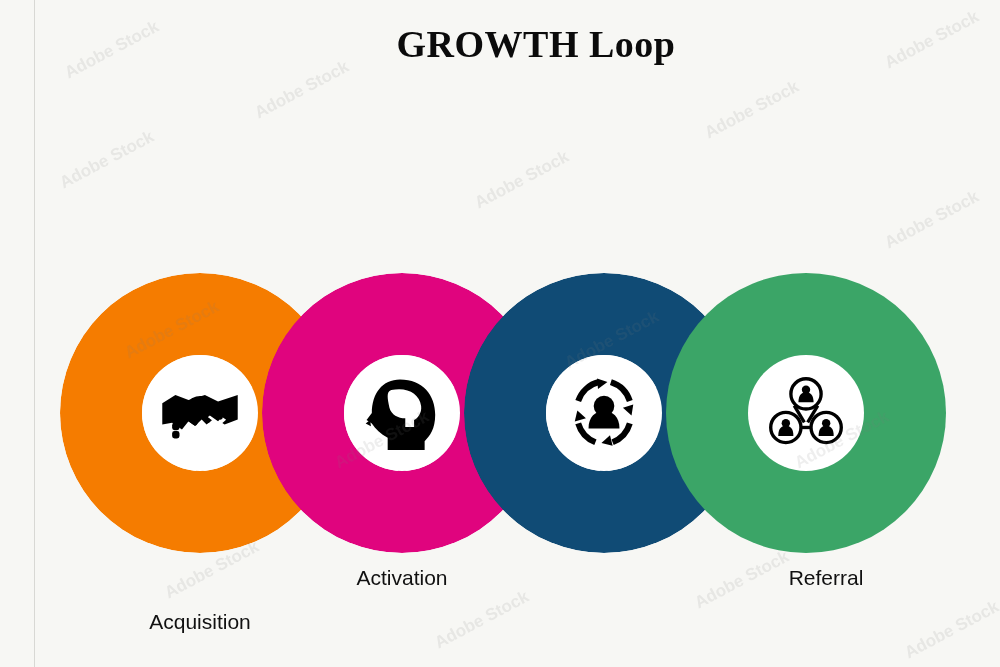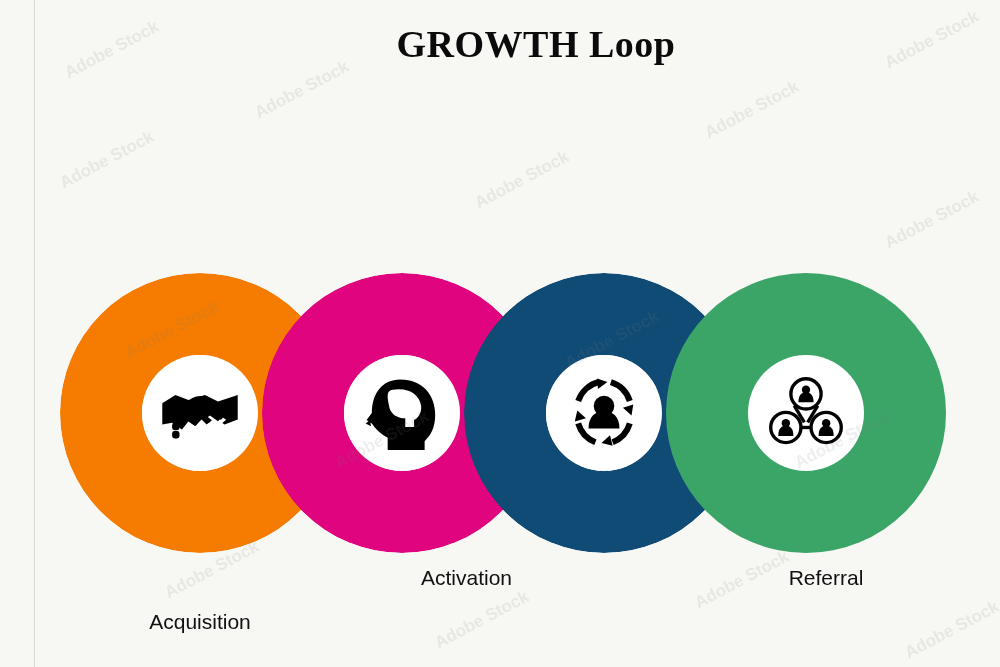--- a/index.html
+++ b/index.html
@@ -180,21 +180,21 @@
         <circle cx="0" cy="0" r="140" fill="#3BA567"></circle>
         <circle cx="0" cy="0" r="58" fill="#FFFFFF"></circle>
       </g>
       <g transform="translate(806,409) scale(0.84)">
         <use href="#ic-network"></use>
       </g>
     </g>
   </svg>
 
   <div class="steplabel" style="left:90px;top:590px;margin-top:20px;">Acquisition</div>
-  <div class="steplabel" style="left:292px;top:566px;text-align:right;">Activation</div>
+  <div class="steplabel" style="left:292px;top:566px;">Activation</div>
   <div class="steplabel" style="left:716px;top:566px;">Referral</div>
 
   <div class="wm-tile" style="left:55px;top:150px;">Adobe Stock</div>
   <div class="wm-tile" style="left:250px;top:80px;">Adobe Stock</div>
   <div class="wm-tile" style="left:470px;top:170px;">Adobe Stock</div>
   <div class="wm-tile" style="left:700px;top:100px;">Adobe Stock</div>
   <div class="wm-tile" style="left:880px;top:210px;">Adobe Stock</div>
   <div class="wm-tile" style="left:120px;top:320px;">Adobe Stock</div>
   <div class="wm-tile" style="left:330px;top:430px;">Adobe Stock</div>
   <div class="wm-tile" style="left:560px;top:330px;">Adobe Stock</div>

